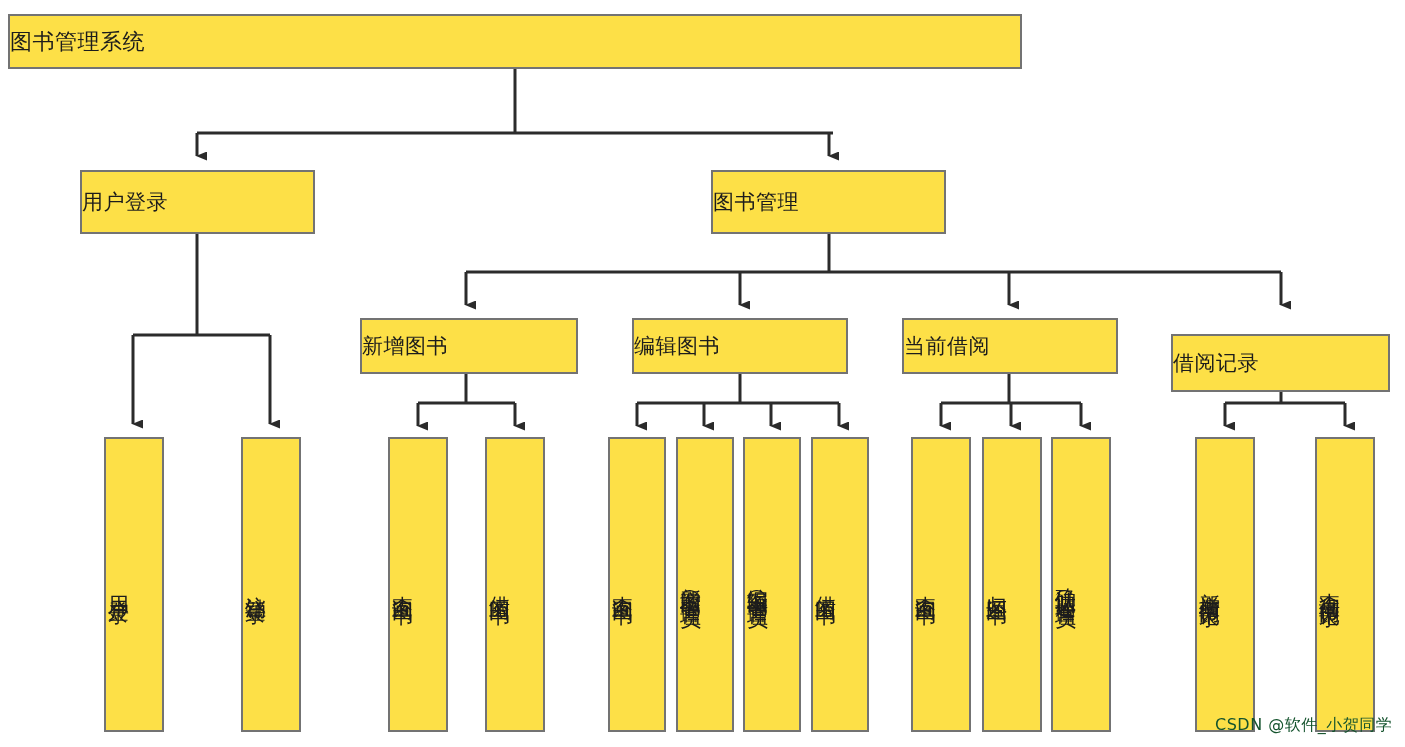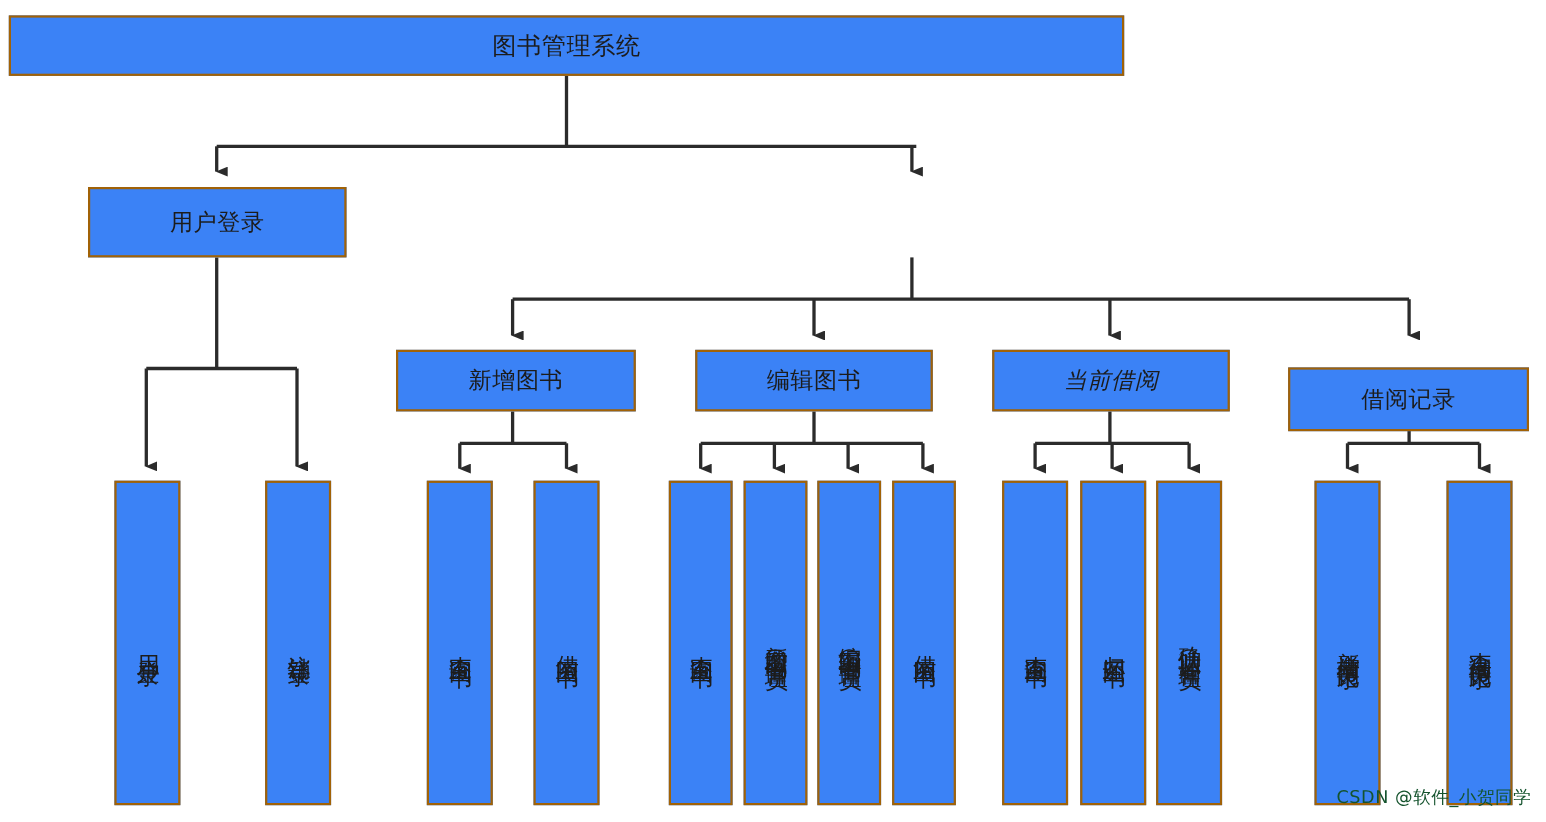--- a/index.html
+++ b/index.html
@@ -14,25 +14,25 @@
   #diagram-root {
     position: relative;
     width: 1405px;
     height: 747px;
     background: #ffffff;
     overflow: hidden;
   }
   .node {
     position: absolute;
     box-sizing: border-box;
-    background: #3b82f6;
-    border: 2px solid #a16207;
+    background: #fde047;
+    border: 2px solid #737373;
     display: flex;
     align-items: center;
-    justify-content: center;
+    justify-content: flex-start;
     color: #1c1c1c;
   }
   .node-h {
     font-size: 21px;
     letter-spacing: 0.5px;
     white-space: nowrap;
   }
   .node-v {
     font-size: 21px;
     letter-spacing: 1px;
@@ -120,28 +120,31 @@
     </g>
   </svg>
 
   <div class="node node-h root-node" style="left:8px; top:14px; width:1014px; height:55px;">
     <span>图书管理系统</span>
   </div>
 
   <div class="node node-h" style="left:80px; top:170px; width:235px; height:64px;">
     <span>用户登录</span>
   </div>
+  <div class="node node-h" style="left:711px; top:170px; width:235px; height:64px;">
+    <span>图书管理</span>
+  </div>
 
   <div class="node node-h" style="left:360px; top:318px; width:218px; height:56px;">
     <span>新增图书</span>
   </div>
   <div class="node node-h" style="left:632px; top:318px; width:216px; height:56px;">
     <span>编辑图书</span>
   </div>
-  <div class="node node-h" style="left:902px; top:318px; width:216px; height:56px;font-style:italic;">
+  <div class="node node-h" style="left:902px; top:318px; width:216px; height:56px;">
     <span>当前借阅</span>
   </div>
   <div class="node node-h" style="left:1171px; top:334px; width:219px; height:58px;">
     <span>借阅记录</span>
   </div>
 
   <div class="node node-v" style="left:104px; top:437px; width:60px; height:295px;">
     <span class="vlabel">用户登录</span>
   </div>
   <div class="node node-v" style="left:241px; top:437px; width:60px; height:295px;">

